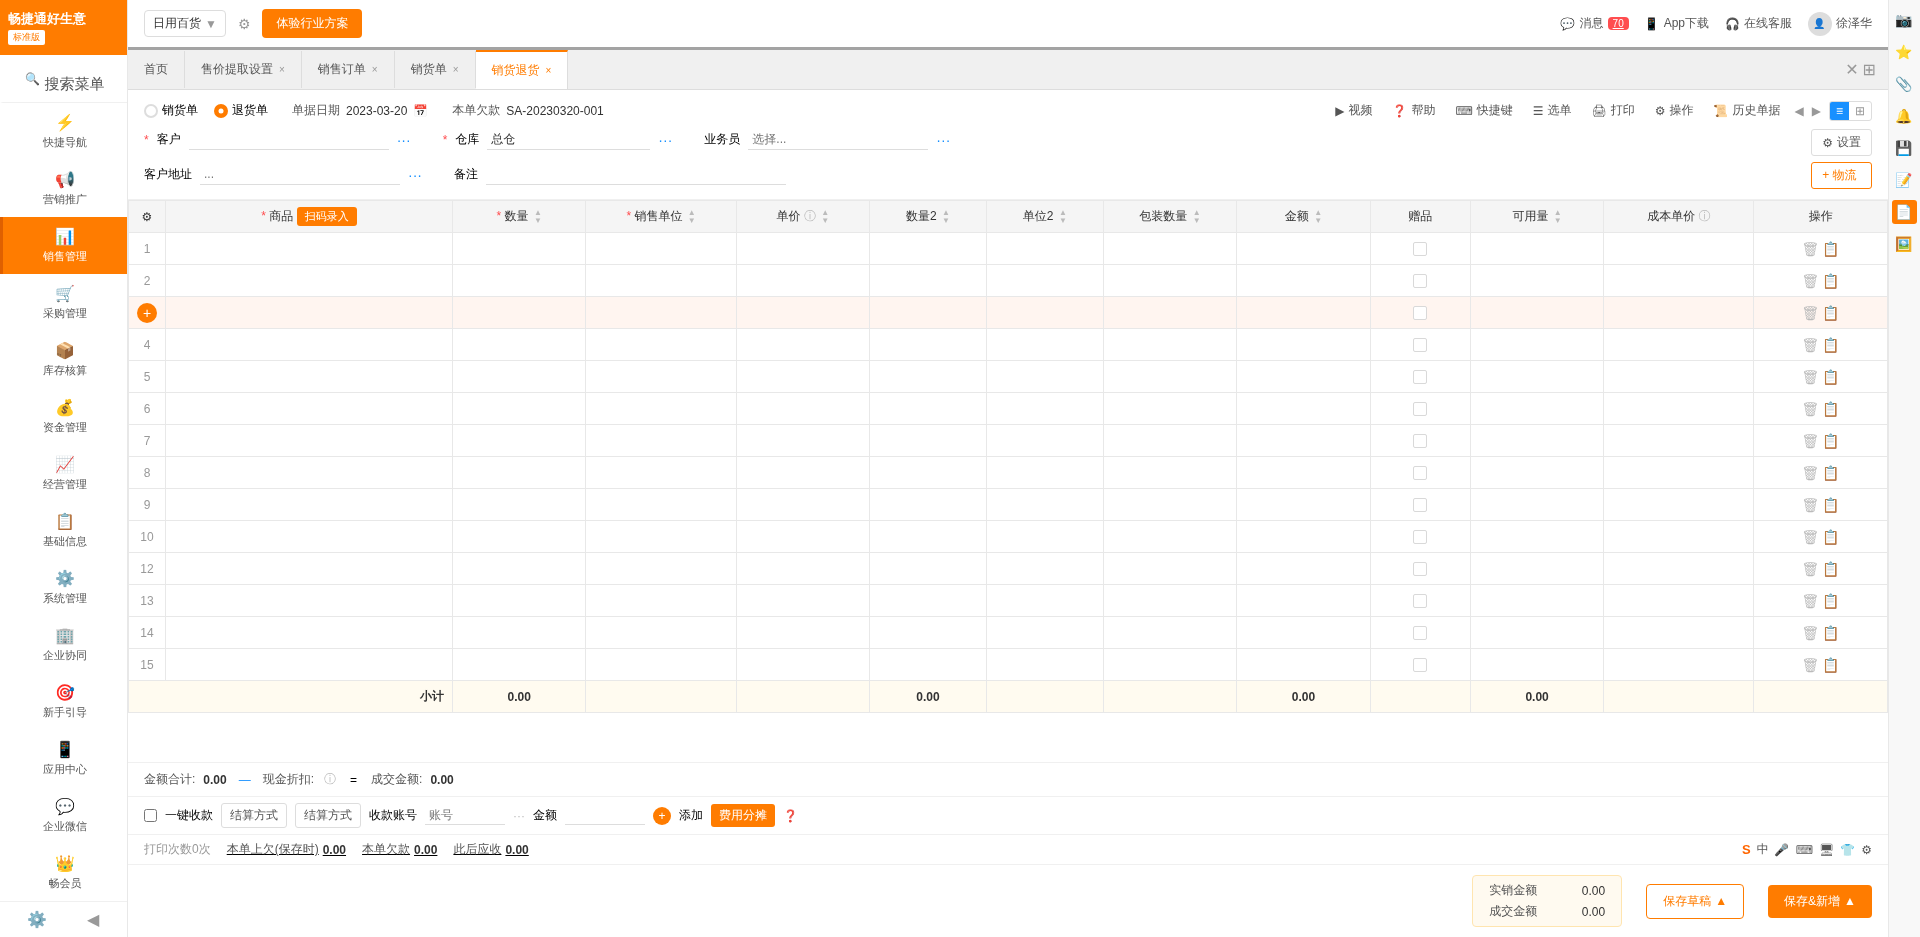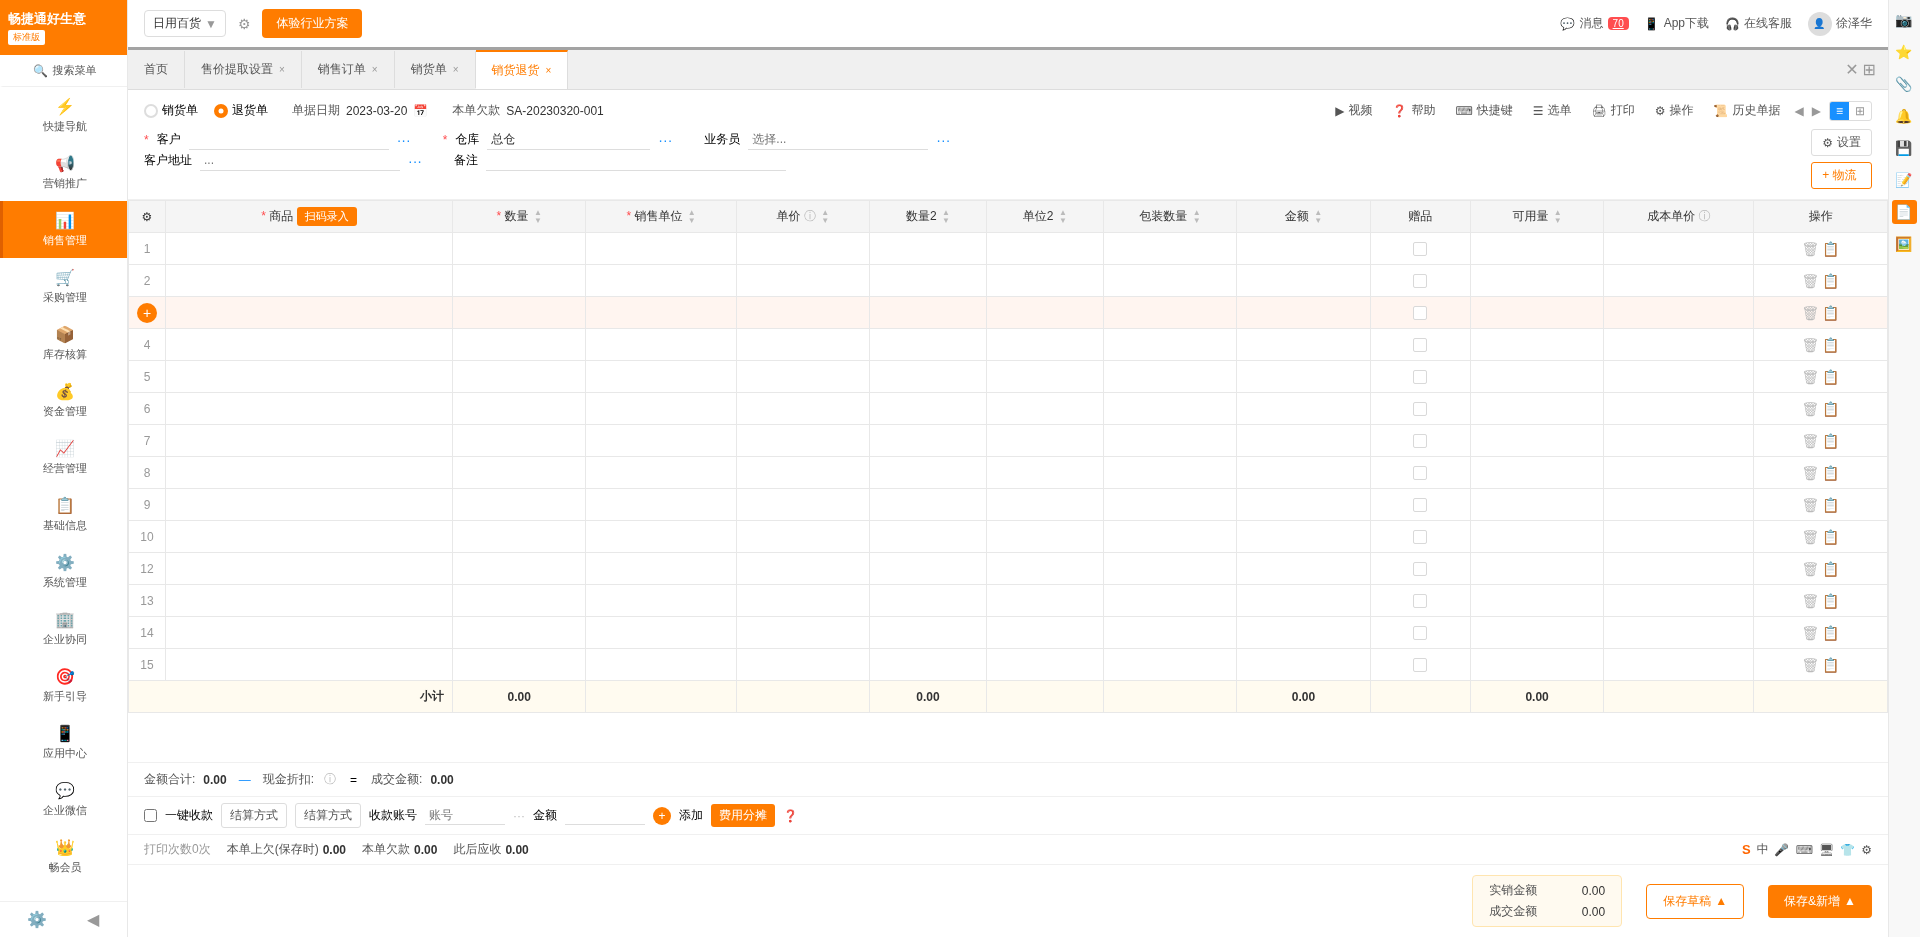--- a/index.html
+++ b/index.html
@@ -89,21 +89,21 @@
     .footer-row1 { padding: 8px 16px; display: flex; align-items: center; gap: 8px; }
     .footer-label { color: #555; }
     .footer-value { color: #333; font-weight: bold; }
     .footer-row2 { padding: 6px 16px; display: flex; align-items: center; gap: 8px; border-top: 1px solid #f0f0f0; }
     .checkbox-small { width: 13px; height: 13px; border: 1px solid #d9d9d9; border-radius: 2px; }
     .footer-btn { border: 1px solid #ddd; border-radius: 3px; padding: 3px 8px; cursor: pointer; font-size: 12px; color: #555; background: #fff; }
     .footer-input { border: none; border-bottom: 1px solid #ddd; padding: 2px 4px; width: 80px; outline: none; font-size: 12px; }
     .add-btn-orange { background: #ff7c00; color: #fff; border: none; border-radius: 50%; width: 18px; height: 18px; display: inline-flex; align-items: center; justify-content: center; cursor: pointer; font-size: 12px; }
     .fee-btn { background: #ff7c00; color: #fff; border: none; border-radius: 3px; padding: 3px 8px; cursor: pointer; font-size: 12px; text-align: center; }
     .footer-row3 { padding: 6px 16px; display: flex; align-items: center; gap: 16px; border-top: 1px solid #f0f0f0; }
-    .footer-stat { display: flex; align-items: center; gap: 4px; }
+    .footer-stat { display: flex; align-items: center; gap: 4px; text-decoration: underline; }
 
     
     .action-bar { background: #fff; border-top: 1px solid #f0f0f0; padding: 10px 16px; display: flex; align-items: center; justify-content: space-between; flex-shrink: 0; }
     .action-bar-left { display: flex; align-items: center; gap: 16px; }
     .action-bar-right { display: flex; align-items: center; gap: 24px; }
     .summary-box { background: #fffaf0; border: 1px solid #ffe5b0; border-radius: 4px; padding: 6px 16px; display: flex; flex-direction: column; gap: 4px; }
     .summary-row { display: flex; align-items: center; gap: 8px; justify-content: flex-end; }
     .summary-label { color: #555; }
     .summary-value { color: #333; min-width: 60px; text-align: right; }
     .btn-save-draft { border: 1px solid #ff7c00; color: #ff7c00; background: #fff; border-radius: 4px; padding: 8px 16px; cursor: pointer; font-size: 12px; display: flex; align-items: center; gap: 4px; }
@@ -122,21 +122,21 @@
     <div style="display:flex;flex-direction:column;align-items:flex-start;gap:2px;">
       <div style="color:#fff;font-size:13px;font-weight:bold;">畅捷通好生意</div>
       <div style="background:#fff;color:#ff7c00;font-size:9px;padding:1px 5px;border-radius:2px;">标准版</div>
     </div>
   </div>
 
   <div class="sidebar-nav">
 
     <div class="sidebar-item" style="flex-direction:row;justify-content:center;padding:8px;border-bottom:1px solid #f0f0f0;gap:4px;">
       <span>🔍</span>
-      <span style="font-size:11px;">搜索菜单</span>
+      <span style="font-size:15px;margin-top:12px;">搜索菜单</span>
     </div>
 
     <div class="sidebar-item">
       <span class="icon">⚡</span>
       <span class="label">快捷导航</span>
     </div>
     <div class="sidebar-item">
       <span class="icon">📢</span>
       <span class="label">营销推广</span>
     </div>
@@ -330,21 +330,21 @@
               <label>仓库</label>
               <input class="field-input" style="min-width: 100px;" value="总仓">
               <span class="field-more">···</span>
             </div>
             <div class="form-field-group">
               <label>业务员</label>
               <input class="field-input" style="min-width: 180px;" placeholder="选择...">
               <span class="field-more">···</span>
             </div>
           </div>
-          <div class="form-header-row2" style="margin-top:0;">
+          <div class="form-header-row2" style="margin-top:14px;">
             <div class="form-field-group">
               <label>客户地址</label>
               <input class="field-input" style="min-width: 200px;" placeholder="...">
               <span class="field-more">···</span>
             </div>
             <div class="form-field-group">
               <label>备注</label>
               <input class="field-input" style="min-width: 300px;">
             </div>
           </div>

